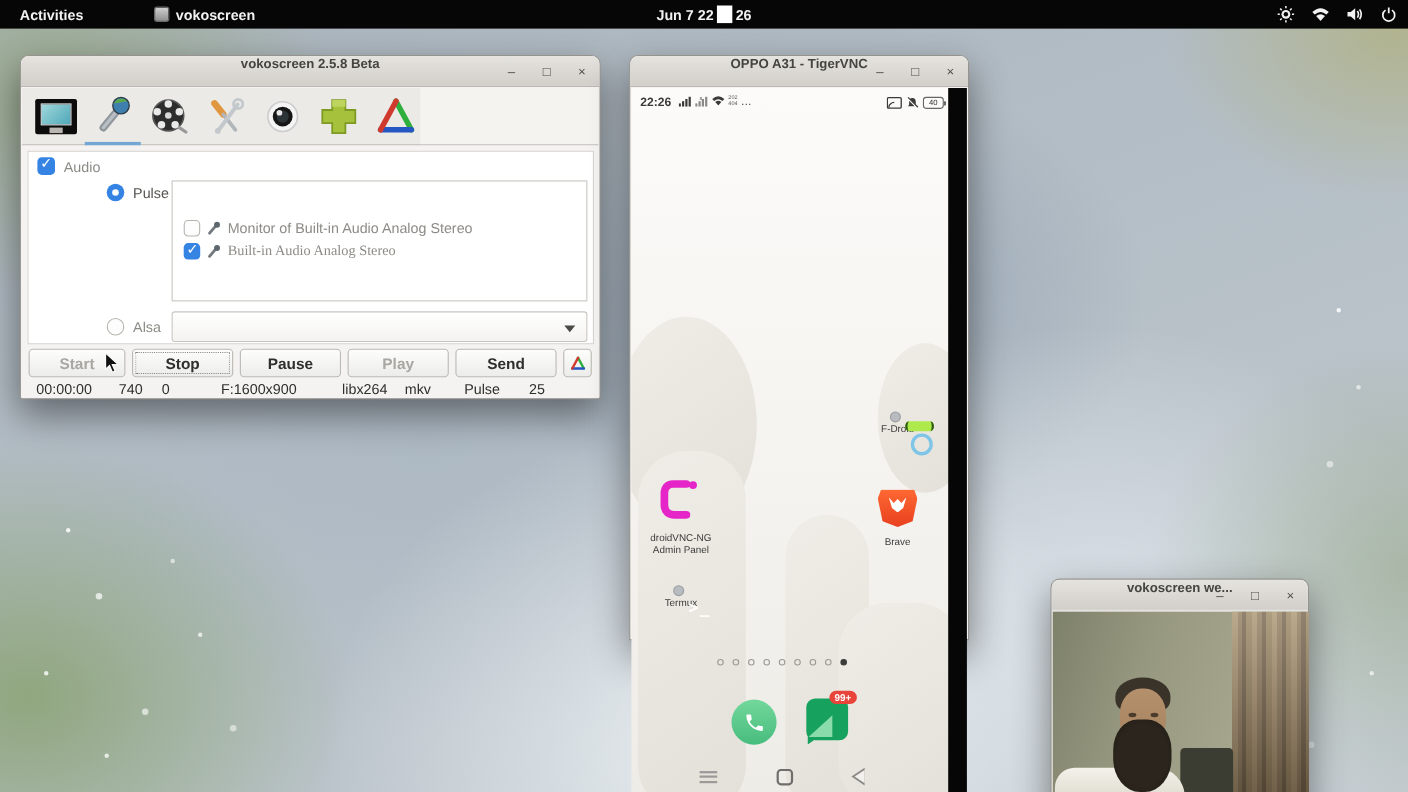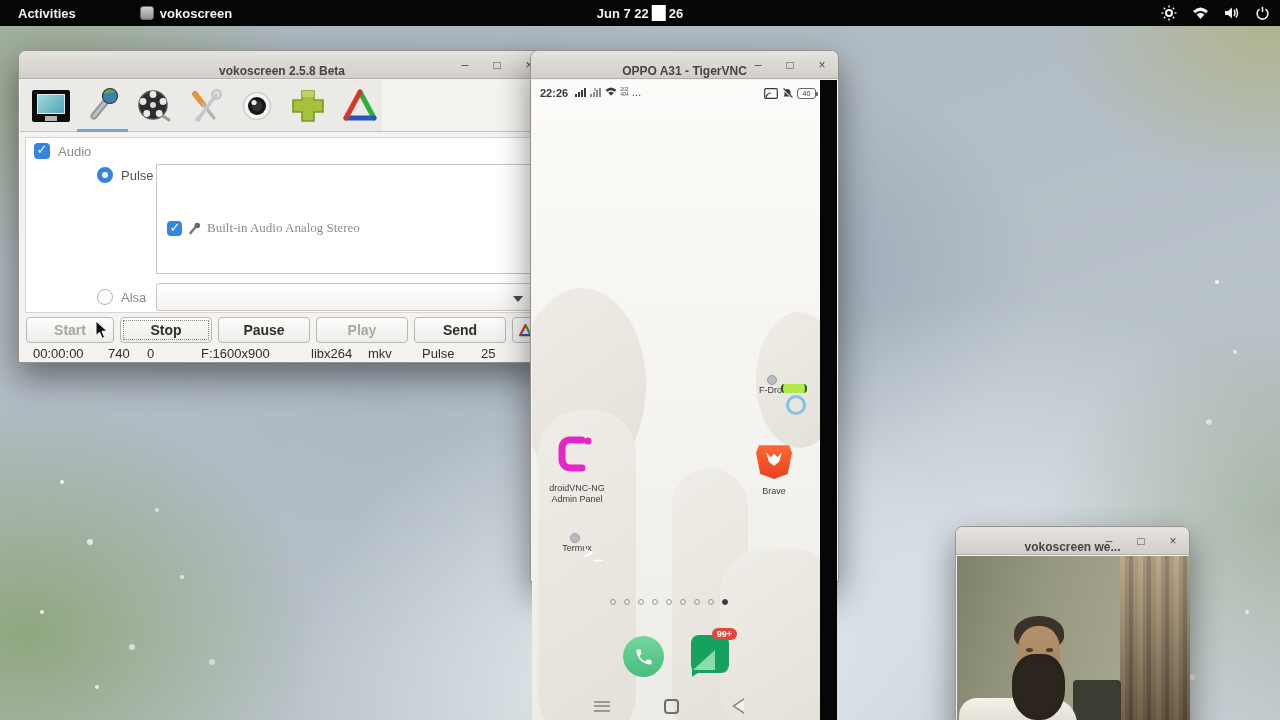--- a/index.html
+++ b/index.html
@@ -29,21 +29,21 @@
   .tb-activities { margin-left:12px; padding:0 6px; }
   .tb-app { display:flex; align-items:center; gap:6px; margin-left:58px; }
   .tb-app-icon { width:14px; height:14px; background:linear-gradient(#cfcfcf,#8f8f8f); border-radius:3px; border:1px solid #6a6a6a; }
   .tb-clock { position:absolute; left:50%; transform:translateX(-50%); display:flex; align-items:center; gap:2px; }
   .tb-clock-box { display:inline-block; width:14px; height:16px; background:#ffffff; margin:0 1px; }
   .tb-status { position:absolute; right:10px; display:flex; align-items:center; gap:15px; }
   .tb-status svg { display:block; }
 
   
   .window { position:absolute; border:1px solid #96938e; border-radius:8px 8px 2px 2px; box-shadow:0 14px 34px rgba(0,0,0,.45); background:#f4f3f1; }
-  .titlebar { height:28px; background:linear-gradient(#e5e3de,#d2cfca); border-bottom:1px solid #b3b0ab; border-radius:7px 7px 0 0; position:relative; display:flex; align-items:flex-end; justify-content:center; }
+  .titlebar { height:28px; background:linear-gradient(#e5e3de,#d2cfca); border-bottom:1px solid #b3b0ab; border-radius:7px 7px 0 0; position:relative; display:flex; align-items:flex-start; justify-content:center; }
   .titlebar .title { font-size:12px; font-weight:bold; color:#454540; }
   .win-controls { position:absolute; right:8px; top:0; height:28px; display:flex; align-items:center; gap:16px; }
   .win-btn { width:16px; text-align:center; font-size:12px; color:#4c4c48; cursor:default; line-height:28px; }
 
   
   #win-voko { left:18px; top:50px; width:528px; height:313px; }
   .tabbar { position:absolute; left:1px; top:29px; width:524px; height:52px; background:#eceae6; border-bottom:1px solid #c7c4bf; }
   .tabbar-extra { position:absolute; left:362px; top:0; width:162px; height:51px; background:#f4f3f0; }
   .tab { position:absolute; top:0; width:51px; height:52px; display:flex; align-items:center; justify-content:center; }
   .tab.selected { border-bottom:3px solid #74a7d4; }
@@ -77,21 +77,21 @@
   .vbtn.disabled { color:#a9a7a2; }
   .vbtn.focus { outline:1px dotted #8a8884; outline-offset:-4px; }
   .w-start{width:88px;} .w-mid{width:92px;} .w-logo{width:26px;}
   .statusrow { position:absolute; top:295px; left:0; width:528px; height:16px; font-size:13px; color:#2f2f2c; }
   .statusrow span { position:absolute; white-space:nowrap;text-align:right; }
 
   
   #cursor { position:absolute; left:95px; top:320px; z-index:80; }
 
   
-  #win-vnc { left:530px; top:50px; width:309px; height:532px; border-radius:8px 8px 0 0; }
+  #win-vnc { left:572px; top:50px; width:309px; height:532px; border-radius:8px 8px 0 0; }
   .phone { position:absolute; left:1px; top:29px; width:290px; height:640px; background:linear-gradient(#fcfbf9 0%,#f4f3ef 55%,#eeece7 100%); overflow:hidden; }
   .vnc-black { position:absolute; right:1px; top:29px; width:17px; height:640px; background:#060606; }
   .blob { position:absolute; background:linear-gradient(145deg,#efede7,#e3e0d8); }
   .ph-status { position:absolute; left:8px; right:6px; top:5px; height:16px; display:flex; align-items:center; font-size:11px; color:#3a3a3a; }
   .ph-status .time { font-weight:bold; margin-right:4px; }
   .ph-left { display:flex; gap:3px; }
   .ph-right { margin-left:auto; display:flex; align-items:center; gap:4px; }
   .battery { border:1px solid #666; border-radius:3px; width:19px; height:11px; font-size:7px; color:#333; text-align:center; line-height:9px; position:relative; }
   .battery::after { content:""; position:absolute; right:-3px; top:3px; width:2px; height:4px; background:#666; border-radius:0 1px 1px 0; }
   .app { position:absolute; width:90px; text-align:center; }
@@ -283,20 +283,30 @@
   <div class="panel">
     <div class="audio-row">
       <span class="cbx on"></span>
       <span class="lbl">Audio</span>
     </div>
     <div class="pulse-row">
       <span class="radio on"></span>
       <span class="lbl dark">Pulse</span>
     </div>
     <div class="devbox">
+      <div class="dev-item" style="top:35px;">
+        <span class="cbx off"></span>
+        <span class="mic-mini">
+            <svg width="13" height="13" viewBox="0 0 13 13">
+              <line x1="2.5" y1="11" x2="8" y2="4.5" stroke="#73797e" stroke-width="2.6" stroke-linecap="round"></line>
+              <circle cx="9.3" cy="3.4" r="2.7" fill="#5c676e"></circle>
+            </svg>
+          </span>
+        <span class="lbl">Monitor of Built-in Audio Analog Stereo</span>
+      </div>
       <div class="dev-item" style="top:55px;font-family:Liberation Serif, serif;">
         <span class="cbx on"></span>
         <span class="mic-mini">
             <svg width="13" height="13" viewBox="0 0 13 13">
               <line x1="2.5" y1="11" x2="8" y2="4.5" stroke="#73797e" stroke-width="2.6" stroke-linecap="round"></line>
               <circle cx="9.3" cy="3.4" r="2.7" fill="#5c676e"></circle>
             </svg>
           </span>
         <span class="lbl">Built-in Audio Analog Stereo</span>
       </div>

